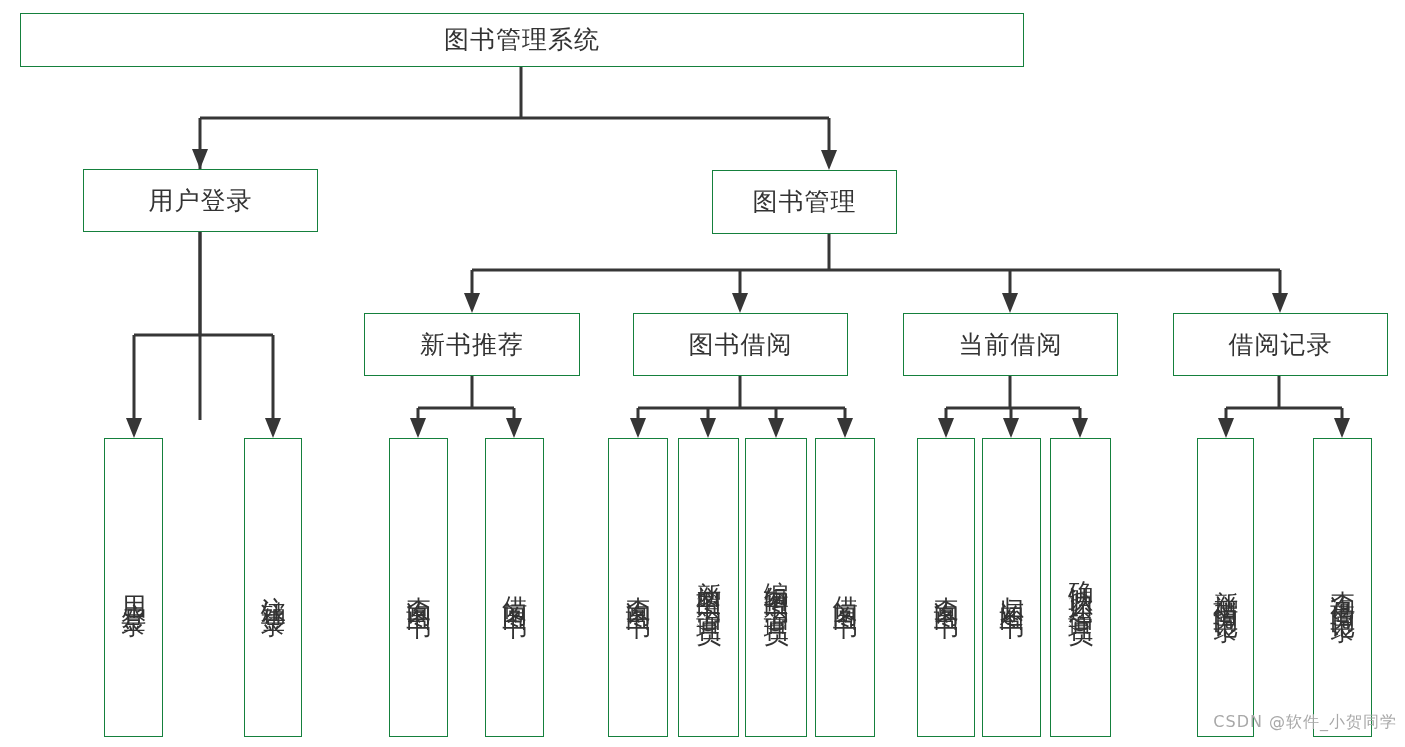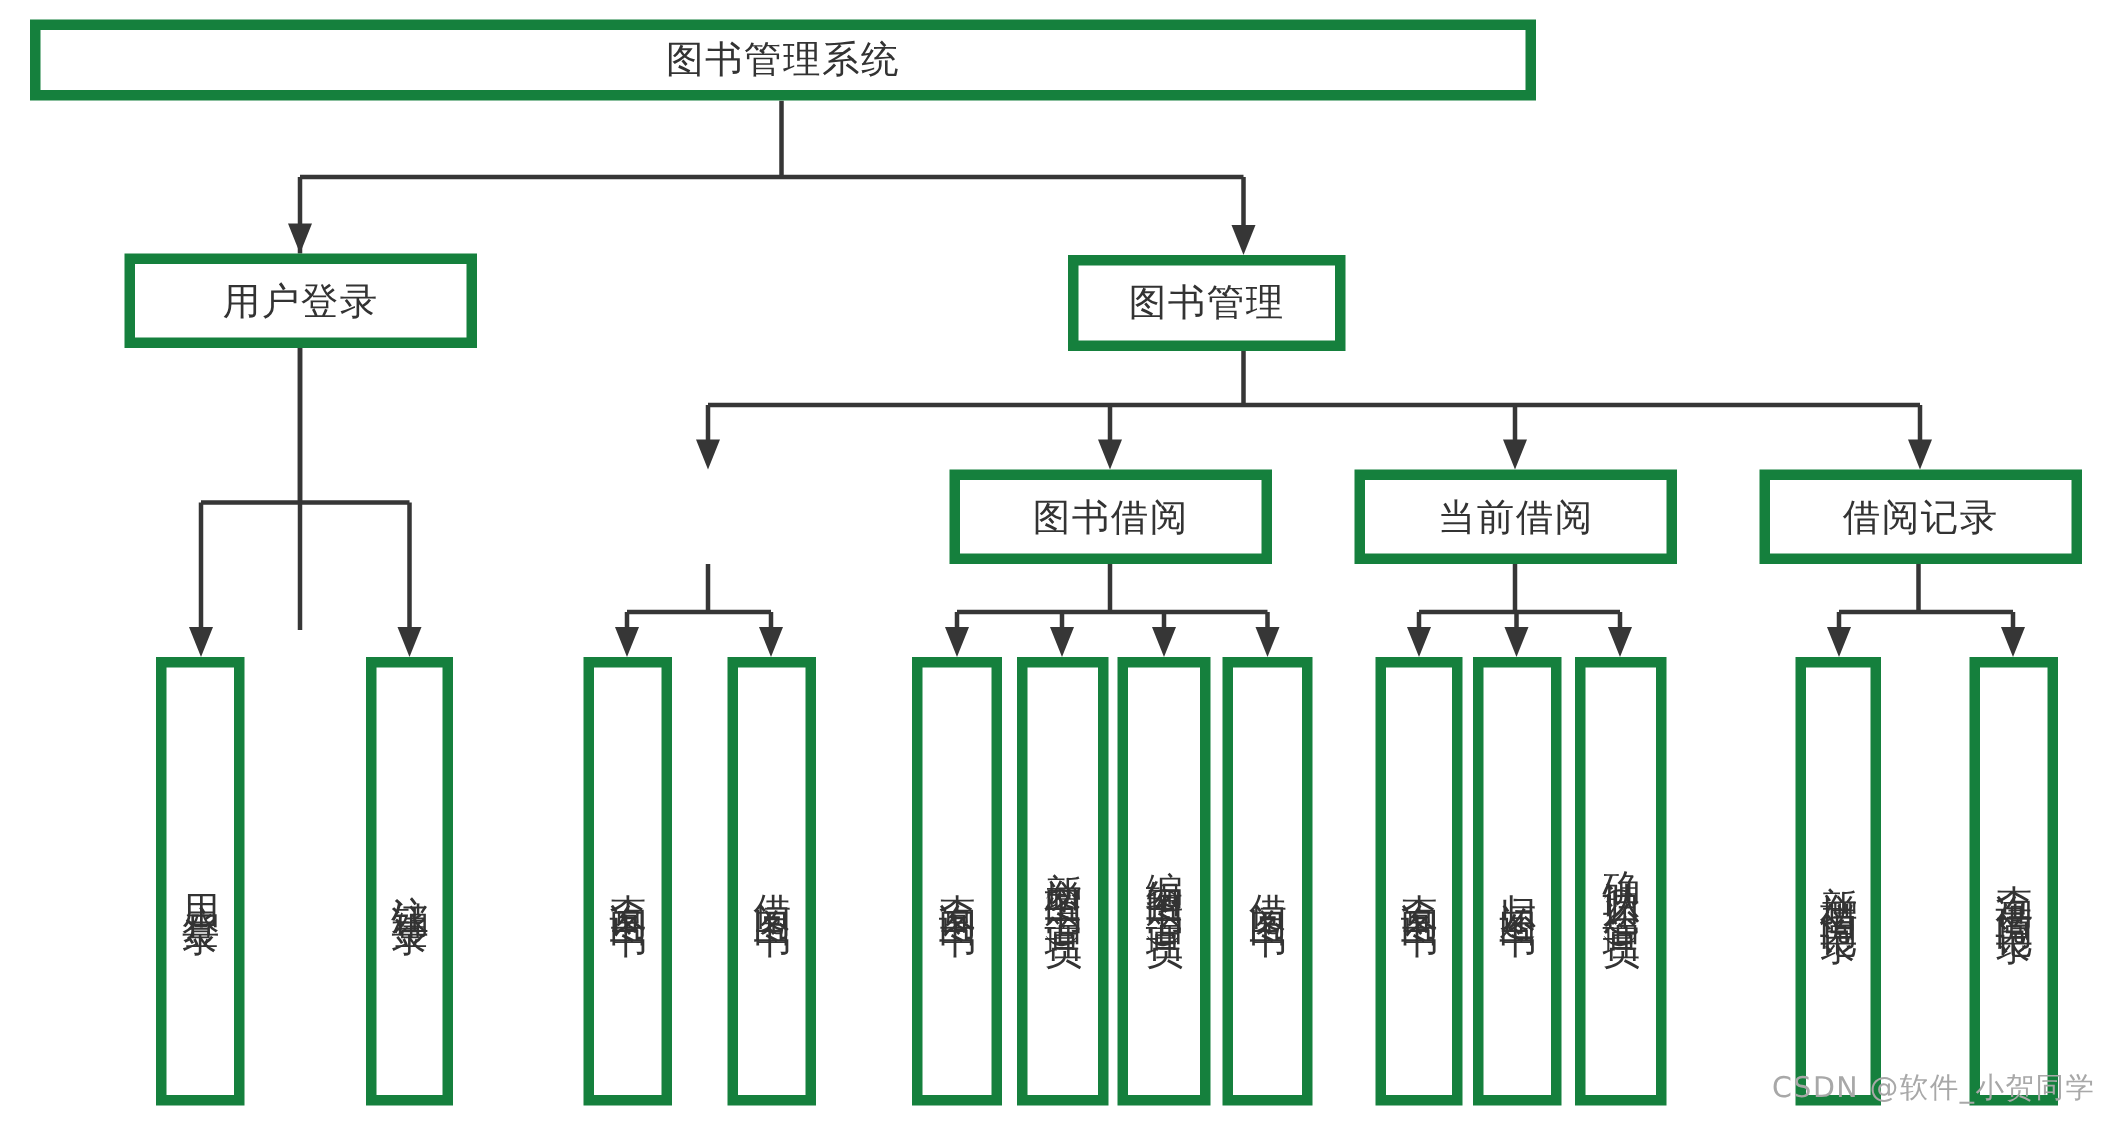--- a/index.html
+++ b/index.html
@@ -28,21 +28,21 @@
     stroke-width: 3;
     fill: none;
   }
   .connector-layer polygon {
     fill: #363636;
     stroke: none;
   }
   .node {
     position: absolute;
     box-sizing: border-box;
-    border: 7px solid #15803d;
+    border: 1px solid #15803d;
     background: #ffffff;
     display: flex;
     align-items: center;
     justify-content: center;
     color: #333333;
     z-index: 2;
   }
   .hnode span {
     font-size: 25px;
     letter-spacing: 1px;
@@ -54,21 +54,21 @@
     text-orientation: mixed;
     font-size: 25px;
     letter-spacing: 6px;
     line-height: 1.1;
     white-space: nowrap;
   }
   .watermark {
     position: absolute;
     right: 8px;
     top: 712px;
-    font-size: 19px;
+    font-size: 16px;
     color: #a8a8a8;
     letter-spacing: 1px;
     z-index: 3;
     white-space: nowrap;
   }
 </style>
 </head>
 <body>
 
 <div class="canvas">
@@ -127,20 +127,23 @@
     <span>图书管理系统</span>
   </div>
 
   <div class="node hnode" style="left:83px;top:169px;width:235px;height:63px;">
     <span>用户登录</span>
   </div>
   <div class="node hnode" style="left:712px;top:170px;width:185px;height:64px;">
     <span>图书管理</span>
   </div>
 
+  <div class="node hnode" style="left:364px;top:313px;width:216px;height:63px;">
+    <span>新书推荐</span>
+  </div>
   <div class="node hnode" style="left:633px;top:313px;width:215px;height:63px;align-items:center;">
     <span>图书借阅</span>
   </div>
   <div class="node hnode" style="left:1173px;top:313px;width:215px;height:63px;">
     <span>借阅记录</span>
   </div>
   <div class="node hnode" style="left:903px;top:313px;width:215px;height:63px;">
     <span>当前借阅</span>
   </div>
 

